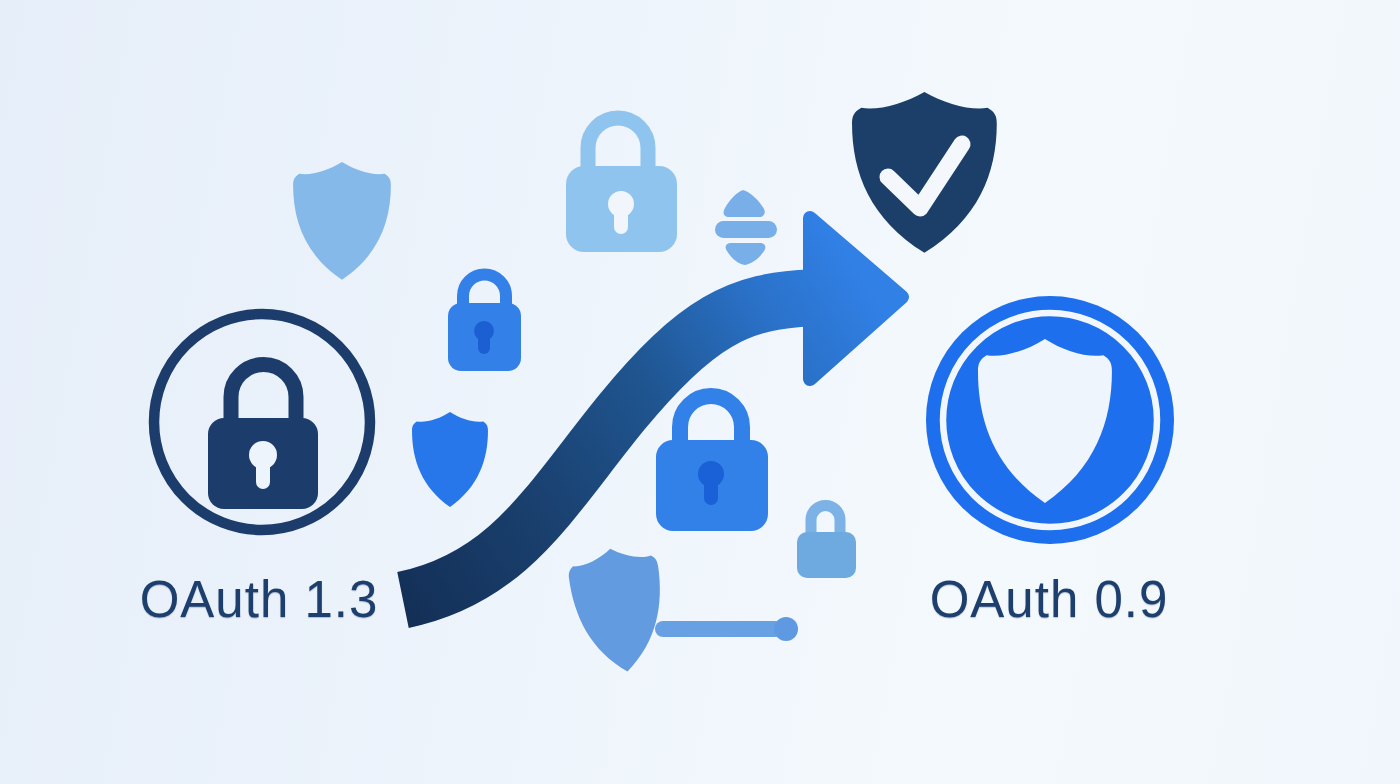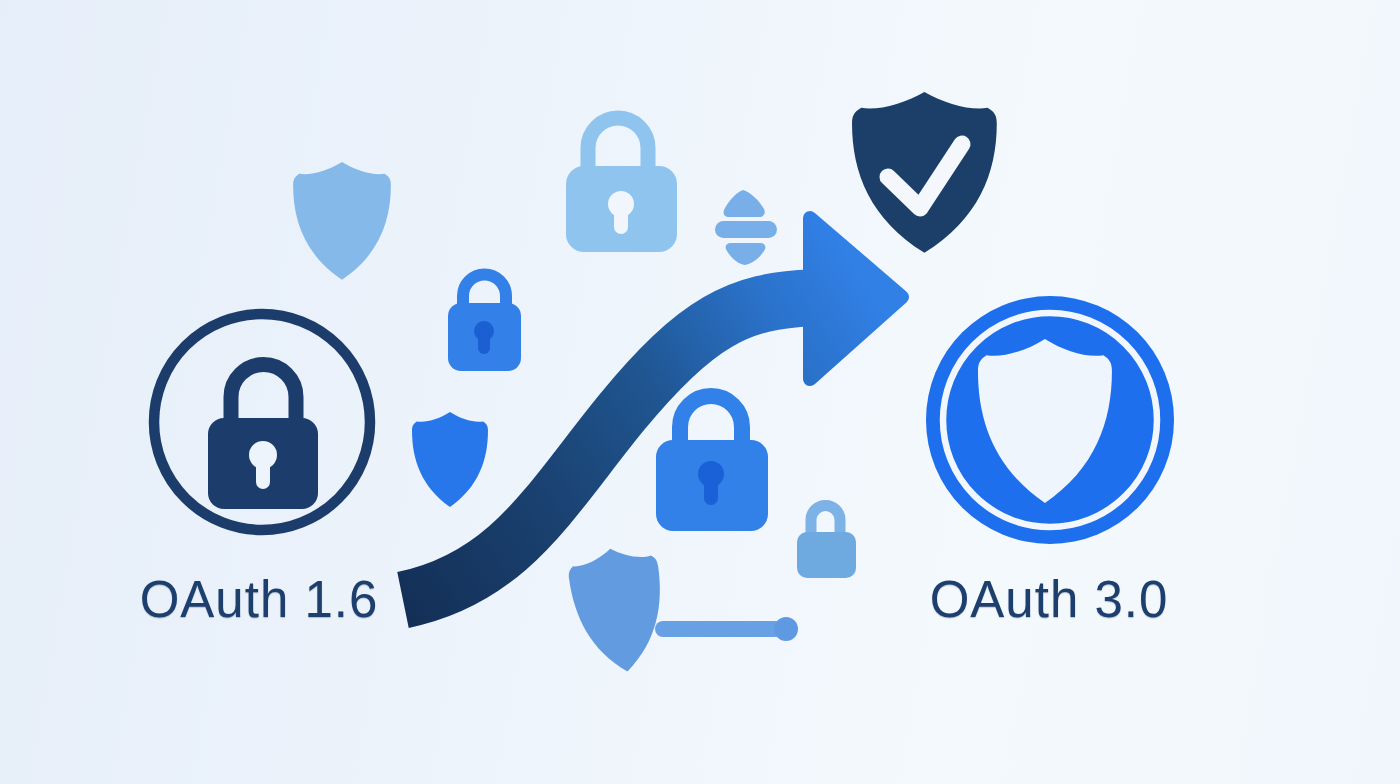--- a/index.html
+++ b/index.html
@@ -107,16 +107,16 @@
       <path fill="#639be1" transform="rotate(-8 618 610) translate(571,546) scale(0.957,1.117)" d="M50,2 C37,10 20,15 9,13 C4,16 3,19 3,24 C3,58 15,90 50,113 C85,90 97,58 97,24 C97,19 96,16 91,13 C80,15 63,10 50,2 Z"></path>
     </g>
 
     <g>
       <circle cx="1050" cy="420" r="124" fill="#1d6fee"></circle>
       <circle cx="1050" cy="420" r="107" fill="none" stroke="#f2f7fd" stroke-width="6.5"></circle>
       <path fill="#eef5fc" transform="translate(973.7,336) scale(1.425,1.477)" d="M50,2 C37,10 20,15 9,13 C4,16 3,19 3,24 C3,58 15,90 50,113 C85,90 97,58 97,24 C97,19 96,16 91,13 C80,15 63,10 50,2 Z"></path>
     </g>
   </svg>
 
-  <div class="label label-source">OAuth 1.6</div>
-  <div class="label label-target">OAuth 3.0</div>
+  <div class="label label-source">OAuth 1.3</div>
+  <div class="label label-target">OAuth 0.9</div>
 
 </div>
 
 </body></html>

